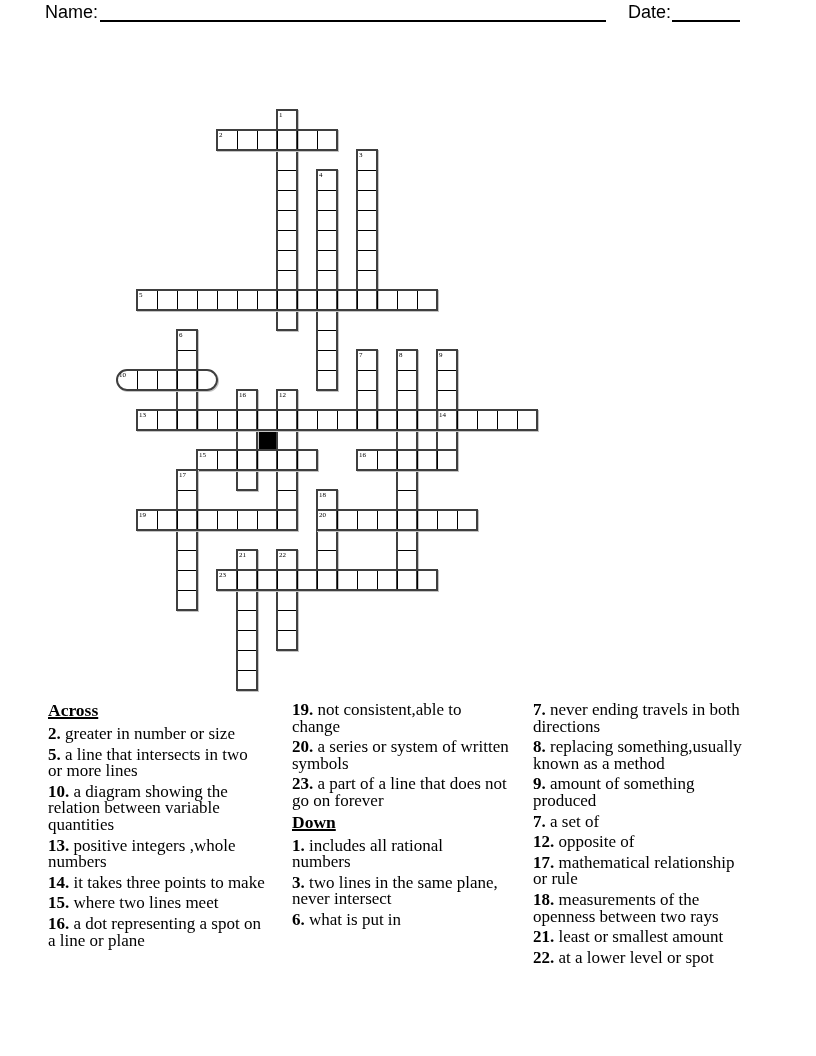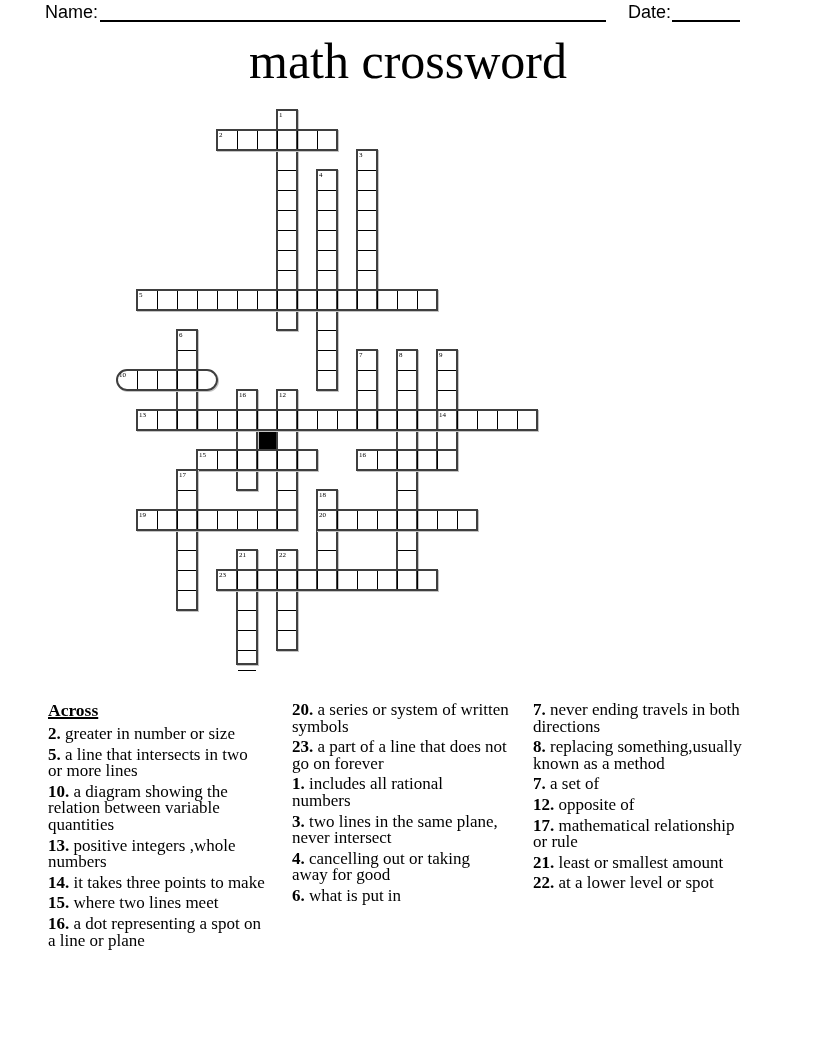--- a/index.html
+++ b/index.html
@@ -60,21 +60,20 @@
 </head>
 <body>
 
 <div class="page">
 
   <span class="name-label">Name:</span>
   <span class="name-line"></span>
   <span class="date-label">Date:</span>
   <span class="date-line"></span>
 
-  <h1 class="title">math crossword</h1>
 
   <div class="grid">
       <div class="blackcell" style="left: 139px; top: 319px; width: 22px; height: 22px; background: rgb(0, 0, 0);"></div>
       <div class="entry" style="left: 159px; top: -1px; width: 22px; height: 222px;">
         <div class="sep" style="top: 19px; left: 0px; right: 0px; height: 1px;"></div>
         <div class="sep" style="top: 39px; left: 0px; right: 0px; height: 1px;"></div>
         <div class="sep" style="top: 59px; left: 0px; right: 0px; height: 1px;"></div>
         <div class="sep" style="top: 79px; left: 0px; right: 0px; height: 1px;"></div>
         <div class="sep" style="top: 99px; left: 0px; right: 0px; height: 1px;"></div>
         <div class="sep" style="top: 119px; left: 0px; right: 0px; height: 1px;"></div>
@@ -258,21 +257,21 @@
       <div class="entry" style="left: 199px; top: 399px; width: 162px; height: 22px;">
         <div class="sep" style="left: 19px; top: 0px; bottom: 0px; width: 1px;"></div>
         <div class="sep" style="left: 39px; top: 0px; bottom: 0px; width: 1px;"></div>
         <div class="sep" style="left: 59px; top: 0px; bottom: 0px; width: 1px;"></div>
         <div class="sep" style="left: 79px; top: 0px; bottom: 0px; width: 1px;"></div>
         <div class="sep" style="left: 99px; top: 0px; bottom: 0px; width: 1px;"></div>
         <div class="sep" style="left: 119px; top: 0px; bottom: 0px; width: 1px;"></div>
         <div class="sep" style="left: 139px; top: 0px; bottom: 0px; width: 1px;"></div>
         <span class="cellnum">20</span>
       </div>
-      <div class="entry" style="left: 119px; top: 439px; width: 22px; height: 116px;">
+      <div class="entry" style="left: 119px; top: 439px; width: 22px; height: 142px;">
         <div class="sep" style="top: 19px; left: 0px; right: 0px; height: 1px;"></div>
         <div class="sep" style="top: 39px; left: 0px; right: 0px; height: 1px;"></div>
         <div class="sep" style="top: 59px; left: 0px; right: 0px; height: 1px;"></div>
         <div class="sep" style="top: 79px; left: 0px; right: 0px; height: 1px;"></div>
         <div class="sep" style="top: 99px; left: 0px; right: 0px; height: 1px;"></div>
         <div class="sep" style="top: 119px; left: 0px; right: 0px; height: 1px;"></div>
         <span class="cellnum">21</span>
       </div>
       <div class="entry" style="left: 159px; top: 439px; width: 22px; height: 102px;">
         <div class="sep" style="top: 19px; left: 0px; right: 0px; height: 1px;"></div>
@@ -305,38 +304,43 @@
 relation between variable
 quantities</span></p>
       <p class="clue"><span class="cnum">13.</span><span class="ctext"> positive integers ,whole
 numbers</span></p>
       <p class="clue"><span class="cnum">14.</span><span class="ctext"> it takes three points to make</span></p>
       <p class="clue"><span class="cnum">15.</span><span class="ctext"> where two lines meet</span></p>
       <p class="clue"><span class="cnum">16.</span><span class="ctext"> a dot representing a spot on
 a line or plane</span></p>
     </div>
   <div class="cluecol cluecol-2">
+      <p class="clue"><span class="cnum">19.</span><span class="ctext"> not consistent,able to
+change</span></p>
       <p class="clue"><span class="cnum">20.</span><span class="ctext"> a series or system of written
 symbols</span></p>
       <p class="clue"><span class="cnum">23.</span><span class="ctext"> a part of a line that does not
 go on forever</span></p>
+      <div class="clue-heading">Down</div>
       <p class="clue"><span class="cnum">1.</span><span class="ctext"> includes all rational
 numbers</span></p>
       <p class="clue"><span class="cnum">3.</span><span class="ctext"> two lines in the same plane,
 never intersect</span></p>
-      <p class="clue"><span class="cnum">4.</span><span class="ctext"> cancelling out or taking
-away for good</span></p>
       <p class="clue"><span class="cnum">6.</span><span class="ctext"> what is put in</span></p>
     </div>
   <div class="cluecol cluecol-3">
       <p class="clue"><span class="cnum">7.</span><span class="ctext"> never ending travels in both
 directions</span></p>
       <p class="clue"><span class="cnum">8.</span><span class="ctext"> replacing something,usually
 known as a method</span></p>
+      <p class="clue"><span class="cnum">9.</span><span class="ctext"> amount of something
+produced</span></p>
       <p class="clue"><span class="cnum">7.</span><span class="ctext"> a set of</span></p>
       <p class="clue"><span class="cnum">12.</span><span class="ctext"> opposite of</span></p>
       <p class="clue"><span class="cnum">17.</span><span class="ctext"> mathematical relationship
 or rule</span></p>
+      <p class="clue"><span class="cnum">18.</span><span class="ctext"> measurements of the
+openness between two rays</span></p>
       <p class="clue"><span class="cnum">21.</span><span class="ctext"> least or smallest amount</span></p>
       <p class="clue"><span class="cnum">22.</span><span class="ctext"> at a lower level or spot</span></p>
     </div>
 
 </div>
 
 </body></html>

